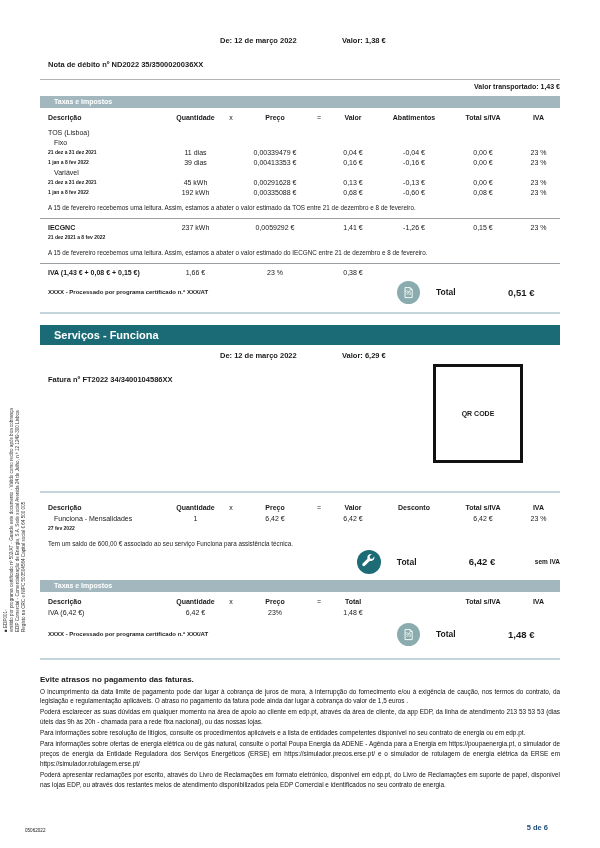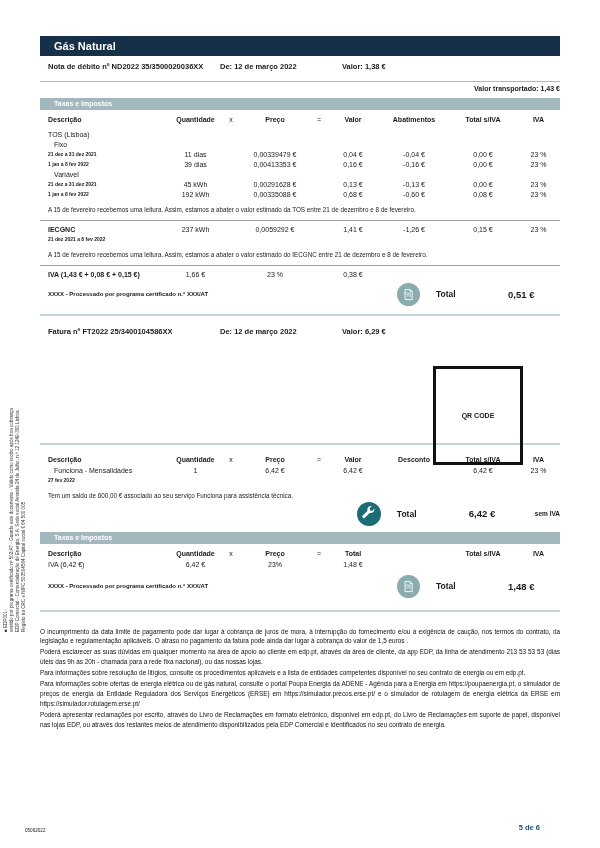--- a/index.html
+++ b/index.html
@@ -4,21 +4,21 @@
 <style>
   html,body{margin:0;padding:0;background:#e8e8e8;}
   #page{width:600px;height:848px;position:relative;background:#fff;overflow:hidden;
         font-family:"Liberation Sans",sans-serif;color:#1a1a1a;}
   .content{margin:36px 40px 0 40px;width:520px;}
   .bar{color:#fff;font-weight:bold;padding-left:14px;box-sizing:border-box;}
   .bar.navy{background:#16304a;height:20px;line-height:20px;font-size:11px;}
   .bar.teal{background:#1a6b75;height:20px;line-height:20px;font-size:11px;}
   .bar.gray{background:#a2b8be;height:12px;line-height:12px;font-size:7px;margin-top:6px;}
   .docline{display:flex;padding-left:8px;margin-top:6px;font-size:7.5px;font-weight:bold;}
-  .doc-num{width:172px;flex-shrink:0;white-space:nowrap;}
+  .doc-num{width:172px;flex-shrink:0;white-space:nowrap;margin-top:24px;}
   .doc-date{width:122px;flex-shrink:0;white-space:nowrap;}
   .thinrule{border-top:1px solid #b5b5b5;margin-top:10px;}
   .grayrule{border-top:1px solid #9aa0a3;margin-top:7px;}
   .sectionrule{border-top:2px solid #c3d5da;margin-top:8px;}
   .carried{font-size:7px;font-weight:bold;text-align:right;margin-top:3px;}
   .t{width:100%;border-collapse:collapse;table-layout:fixed;margin-top:4px;}
   .t th{font-size:7px;font-weight:bold;text-align:center;padding:2px 0 3px;}
   .t td{font-size:7px;font-weight:normal;text-align:center;padding:1.5px 0;}
   .t .desc{text-align:left;padding-left:8px;}
   .t .ind1{padding-left:14px;}
@@ -37,40 +37,37 @@
   .qr-box{position:absolute;top:39px;right:37px;width:84px;height:93px;border:3px solid #111;
           display:flex;align-items:center;justify-content:center;}
   .qr-box span{font-size:7px;font-weight:bold;}
   .qr-spacer{height:107px;}
   .info{margin-top:15px;}
   .info h3{font-size:8px;font-weight:bold;margin:8px 0 3px 0;}
   .info p{font-size:6.4px;line-height:1.55;text-align:justify;margin:0 0 1px 0;color:#111;}
   .sidetext{position:absolute;left:3px;top:632px;width:300px;transform:rotate(-90deg);
             transform-origin:0 0;font-size:4.6px;line-height:6px;color:#333;}
   .footer-date{position:absolute;left:25px;bottom:15px;font-size:4.6px;color:#222;}
-  .footer-page{position:absolute;right:60px;bottom:16px;font-size:7.5px;font-weight:bold;color:#1f4e79;}
+  .footer-page{position:absolute;right:52px;bottom:16px;font-size:7.5px;font-weight:bold;color:#1f4e79;}
 </style>
 </head>
 <body>
 
 <div id="page">
 
   <div class="sidetext">
     <div>■ EDP001-</div>
     <div>emitido por programa certificado nº 502/AT - Guarde este documento - Válido como recibo após boa cobrança</div>
     <div>EDP Comercial - Comercialização de Energia, S.A. Sede social Avenida 24 de Julho, n.º 12 1249-300 Lisboa</div>
     <div>Registo na CRC e NIPC 503504564 Capital social € 64 500 005</div>
   </div>
 
   <div class="content">
 
     <section>
-      <div class="bar navy">
-        <span>Gás Natural</span>
-      </div>
 
       <div class="docline">
         <span class="doc-num">Nota de débito nº ND2022 35/3500020036XX</span>
         <span class="doc-date">De: 12 de março 2022</span>
         <span class="doc-val">Valor: 1,38 €</span>
       </div>
 
       <div class="thinrule"></div>
       <div class="carried">Valor transportado: 1,43 €</div>
 
@@ -231,23 +228,26 @@
           <text x="11" y="14.3" font-size="6.4" fill="#fff" text-anchor="middle" font-family="Liberation Sans, sans-serif">%</text>
         </svg>
         <span class="total-label">Total</span>
         <span class="total-value">0,51 €</span>
       </div>
 
       <div class="sectionrule"></div>
     </section>
 
     <section class="services">
+      <div class="bar teal">
+        <span>Serviços - Funciona</span>
+      </div>
 
       <div class="docline">
-        <span class="doc-num">Fatura nº FT2022 25/3400104586XX</span>
+        <span class="doc-num">Fatura nº FT2022 34/3400104586XX</span>
         <span class="doc-date">De: 12 de março 2022</span>
         <span class="doc-val">Valor: 6,29 €</span>
       </div>
 
       <div class="qr-box">
         <span>QR CODE</span>
       </div>
       <div class="qr-spacer"></div>
 
       <div class="sectionrule" style="margin-top:0"></div>
@@ -355,20 +355,21 @@
           <text x="11" y="14.3" font-size="6.4" fill="#fff" text-anchor="middle" font-family="Liberation Sans, sans-serif">%</text>
         </svg>
         <span class="total-label">Total</span>
         <span class="total-value">1,48 €</span>
       </div>
 
       <div class="sectionrule" style="margin-top:12px"></div>
     </section>
 
     <section class="info">
+      <h3>Evite atrasos no pagamento das faturas.</h3>
       <p>O incumprimento da data limite de pagamento pode dar lugar à cobrança de juros de mora, à interrupção do fornecimento e/ou à exigência de caução, nos termos do contrato, da legislação e regulamentação aplicáveis. O atraso no pagamento da fatura pode ainda dar lugar à cobrança do valor de 1,5 euros .</p>
       <p>Poderá esclarecer as suas dúvidas em qualquer momento na área de apoio ao cliente em edp.pt, através da área de cliente, da app EDP, da linha de atendimento 213 53 53 53 (dias úteis das 9h às 20h - chamada para a rede fixa nacional), ou das nossas lojas.</p>
       <p>Para informações sobre resolução de litígios, consulte os procedimentos aplicáveis e a lista de entidades competentes disponível no seu contrato de energia ou em edp.pt.</p>
       <p>Para informações sobre ofertas de energia elétrica ou de gás natural, consulte o portal Poupa Energia da ADENE - Agência para a Energia em https://poupaenergia.pt, o simulador de preços de energia da Entidade Reguladora dos Serviços Energéticos (ERSE) em https://simulador.precos.erse.pt/ e o simulador de rotulagem de energia elétrica da ERSE em https://simulador.rotulagem.erse.pt/</p>
       <p>Poderá apresentar reclamações por escrito, através do Livro de Reclamações em formato eletrónico, disponível em edp.pt, do Livro de Reclamações em suporte de papel, disponível nas lojas EDP, ou através dos restantes meios de atendimento disponibilizados pela EDP Comercial e identificados no seu contrato de energia.</p>
     </section>
 
   </div>
 
   <div class="footer-date">05062022</div>

